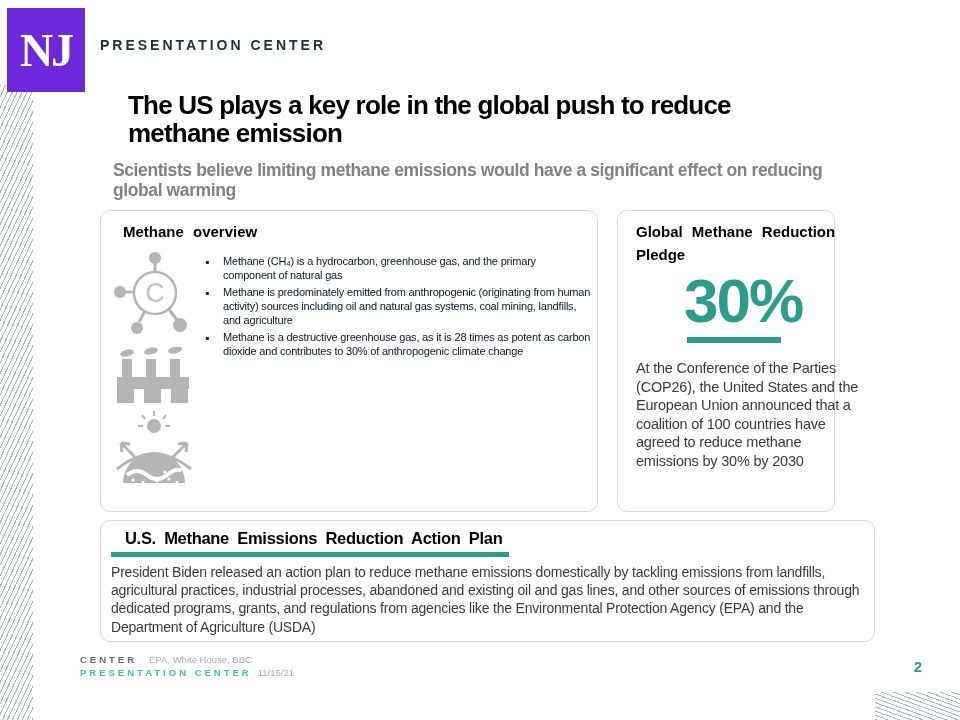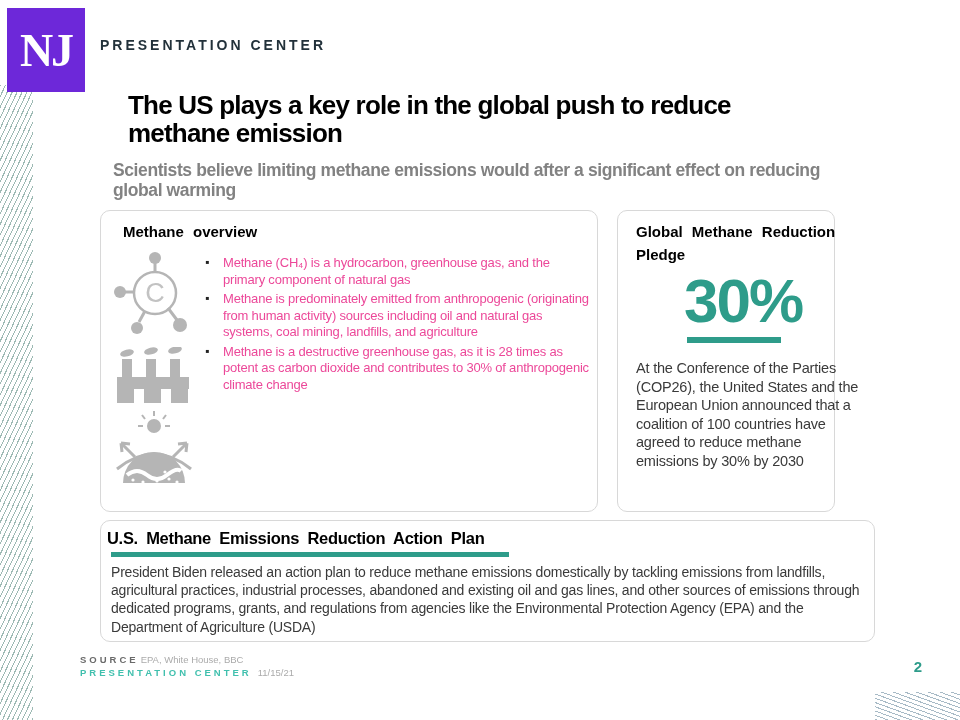--- a/index.html
+++ b/index.html
@@ -60,21 +60,21 @@
     position:absolute; left:22px; top:12px; font-size:15px; font-weight:bold;
     color:#000; word-spacing:5px;
   }
   .icon-col svg { position:absolute; left:12px; }
   .icon-molecule { top:40px; }
   .icon-factory  { top:136px; }
   .icon-earth    { top:198px; }
 
   .bullets {
     position:absolute; left:98px; top:44px; width:392px; list-style:none;
-    font-size:13px; line-height:1.27; color:#ec4899; letter-spacing:-0.2px;
+    font-size:11px; line-height:1.27; color:#0f172a; letter-spacing:-0.2px;
   }
   .bullets li { position:relative; padding-left:24px; margin-bottom:3px; }
   .bullets li::before {
     content:"▪"; position:absolute; left:6px; top:0; font-size:12px; color:#222;
   }
 
   .pledge-heading {
     position:absolute; left:18px; top:10px; width:222px; font-size:15px;
     font-weight:bold; color:#000; line-height:1.5; word-spacing:5px;
   }
@@ -85,36 +85,36 @@
   .pledge-underline {
     position:absolute; left:69px; top:126px; width:94px; height:6px;
     background:#2E9C8A;
   }
   .pledge-body {
     position:absolute; left:18px; top:148px; width:224px; font-size:14.5px;
     color:#3a3a3a; line-height:1.28; letter-spacing:-0.2px;
   }
 
   .plan-heading {
-    position:absolute; left:6px; top:8px; font-size:16.5px; font-weight:bold;
+    position:absolute; left:24px; top:8px; font-size:16.5px; font-weight:bold;
     color:#000; letter-spacing:-0.3px; word-spacing:4px;
   }
   .plan-underline {
     position:absolute; left:10px; top:31px; width:398px; height:5px;
     background:#2E9C8A;
   }
   .plan-body {
     position:absolute; left:10px; top:42px; width:755px; font-size:14px;
     color:#3a3a3a; line-height:1.3; letter-spacing:-0.2px;
   }
 
   
   .footer-source { position:absolute; left:80px; top:654px; font-size:9.5px; }
   .footer-source .label { color:#6a6a6a; font-weight:bold; letter-spacing:3px; }
-  .footer-source .value { color:#ababab; margin-left:2px; }
+  .footer-source .value { color:#ababab; margin-left:12px; }
   .footer-center { position:absolute; left:80px; top:667px; font-size:9.5px; }
   .footer-center .label { color:#41C0AE; font-weight:bold; letter-spacing:3px; }
   .footer-center .value { color:#ababab; margin-left:6px; }
   .page-num {
     position:absolute; left:905px; top:658px; width:26px; text-align:center;
     font-size:15px; font-weight:bold; color:#2E9C8A;
   }
 </style>
 </head>
 <body>
@@ -123,21 +123,21 @@
 
   <div class="left-hatch"></div>
   <div class="corner-hatch"></div>
 
   <div class="nj-box">
     <span>NJ</span>
   </div>
   <div class="header-text">PRESENTATION CENTER</div>
 
   <h1 class="title">The US plays a key role in the global push to reduce methane emission</h1>
-  <h2 class="subtitle">Scientists believe limiting methane emissions would after a significant effect on reducing global warming</h2>
+  <h2 class="subtitle">Scientists believe limiting methane emissions would have a significant effect on reducing global warming</h2>
 
   <section class="card overview-card">
     <div class="overview-heading">Methane overview</div>
 
     <div class="icon-col">
       <svg class="icon-molecule" width="80" height="88" viewBox="0 0 80 88">
         <line x1="42" y1="22" x2="42" y2="11" stroke="#b5b5b5" stroke-width="3"></line>
         <line x1="21" y1="41" x2="11" y2="41" stroke="#b5b5b5" stroke-width="3"></line>
         <line x1="32" y1="60" x2="26" y2="71" stroke="#b5b5b5" stroke-width="3"></line>
         <line x1="55" y1="57" x2="64" y2="69" stroke="#b5b5b5" stroke-width="3"></line>
@@ -204,20 +204,20 @@
     <p class="pledge-body">At the Conference of the Parties (COP26), the United States and the European Union announced that a coalition of 100 countries have agreed to reduce methane emissions by 30% by 2030</p>
   </section>
 
   <section class="card plan-card">
     <div class="plan-heading">U.S. Methane Emissions Reduction Action Plan</div>
     <div class="plan-underline"></div>
     <p class="plan-body">President Biden released an action plan to reduce methane emissions domestically by tackling emissions from landfills, agricultural practices, industrial processes, abandoned and existing oil and gas lines, and other sources of emissions through dedicated programs, grants, and regulations from agencies like the Environmental Protection Agency (EPA) and the Department of Agriculture (USDA)</p>
   </section>
 
   <div class="footer-source">
-    <span class="label">SOURCE</span><span class="value">EPA, White House, BBC</span>
+    <span class="label">CENTER</span><span class="value">EPA, White House, BBC</span>
   </div>
   <div class="footer-center">
     <span class="label">PRESENTATION CENTER</span><span class="value">11/15/21</span>
   </div>
   <div class="page-num">2</div>
 
 </div>
 
 </body></html>

